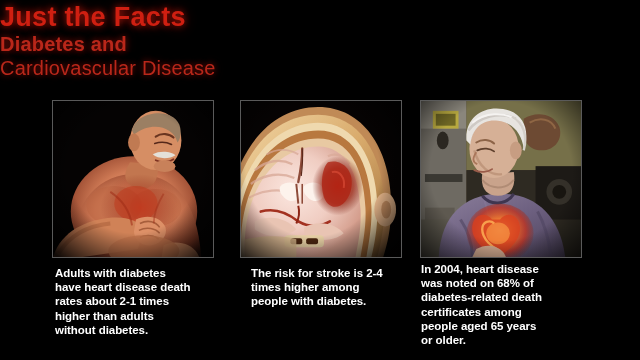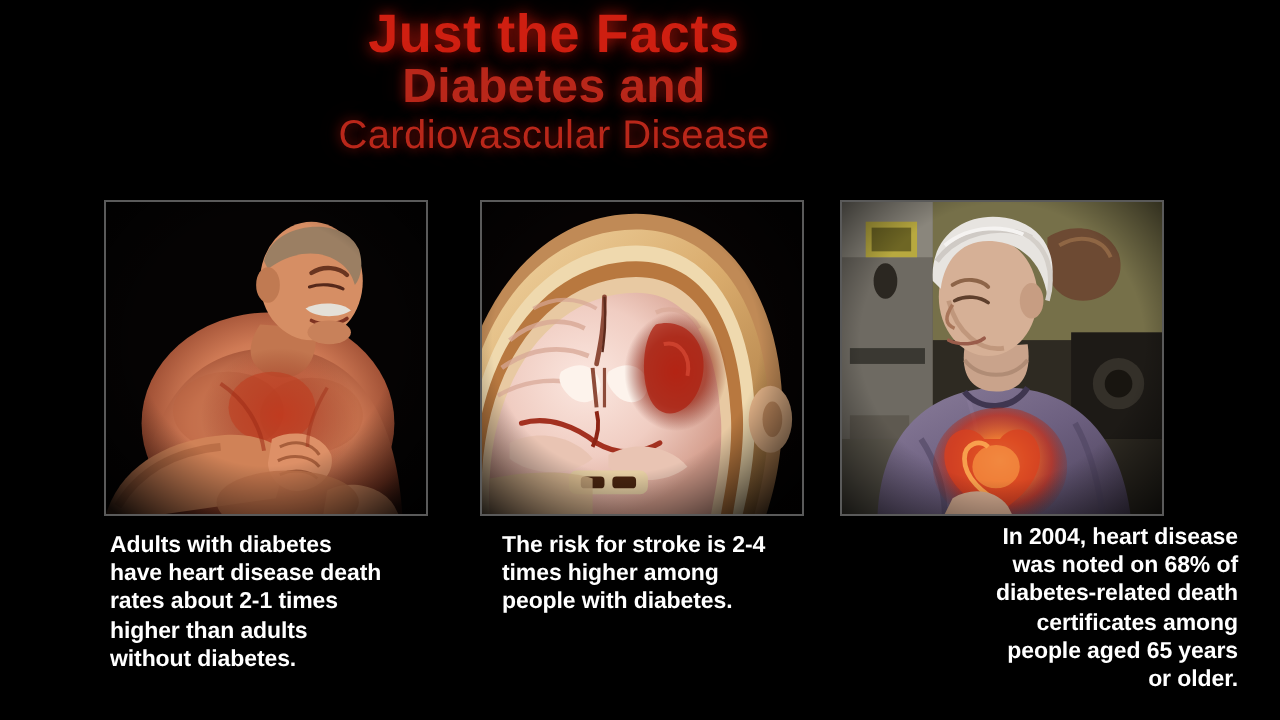--- a/index.html
+++ b/index.html
@@ -22,34 +22,32 @@
     height: 360px;
     background: #000000;
   }
 
   
   .title-block {
     position: absolute;
     left: 0;
     top: 2px;
     width: 512px;
-    text-align: center;
-    padding-left: 21px;
   }
   .title-main {
     font-size: 27px;
     font-weight: bold;
     color: #cf1f11;
     letter-spacing: 0.3px;
     line-height: 30px;
     text-shadow: 0 0 7px rgba(190,25,12,0.85), 0 0 14px rgba(130,15,8,0.6);
     white-space: nowrap;
   }
   .title-sub1 {
-    font-size: 24px;
+    font-size: 20px;
     font-weight: bold;
     color: #b9271a;
     line-height: 24px;
     letter-spacing: 0.2px;
     text-shadow: 0 0 6px rgba(150,20,12,0.8), 0 0 12px rgba(100,12,6,0.55);
     white-space: nowrap;
   }
   .title-sub2 {
     font-size: 20px;
     font-weight: normal;
@@ -90,21 +88,21 @@
     color: #ffffff;
     font-size: 11.5px;
     font-weight: bold;
     line-height: 14.2px;
     letter-spacing: -0.05px;
     white-space: pre-line;
     text-shadow: 0 0 1px rgba(0,0,0,0.9);
   }
   #caption-1 { left: 55px; top: 266px; width: 180px; }
   #caption-2 { left: 251px; top: 266px; width: 180px; }
-  #caption-3 { left: 434px; top: 262px; width: 185px; text-align: right; }
+  #caption-3 { left: 421px; top: 262px; width: 185px; }
 </style>
 </head>
 <body>
 
 <div id="slide">
 
   <div class="title-block">
     <div class="title-main">Just the Facts</div>
     <div class="title-sub1">Diabetes and</div>
     <div class="title-sub2">Cardiovascular Disease</div>

